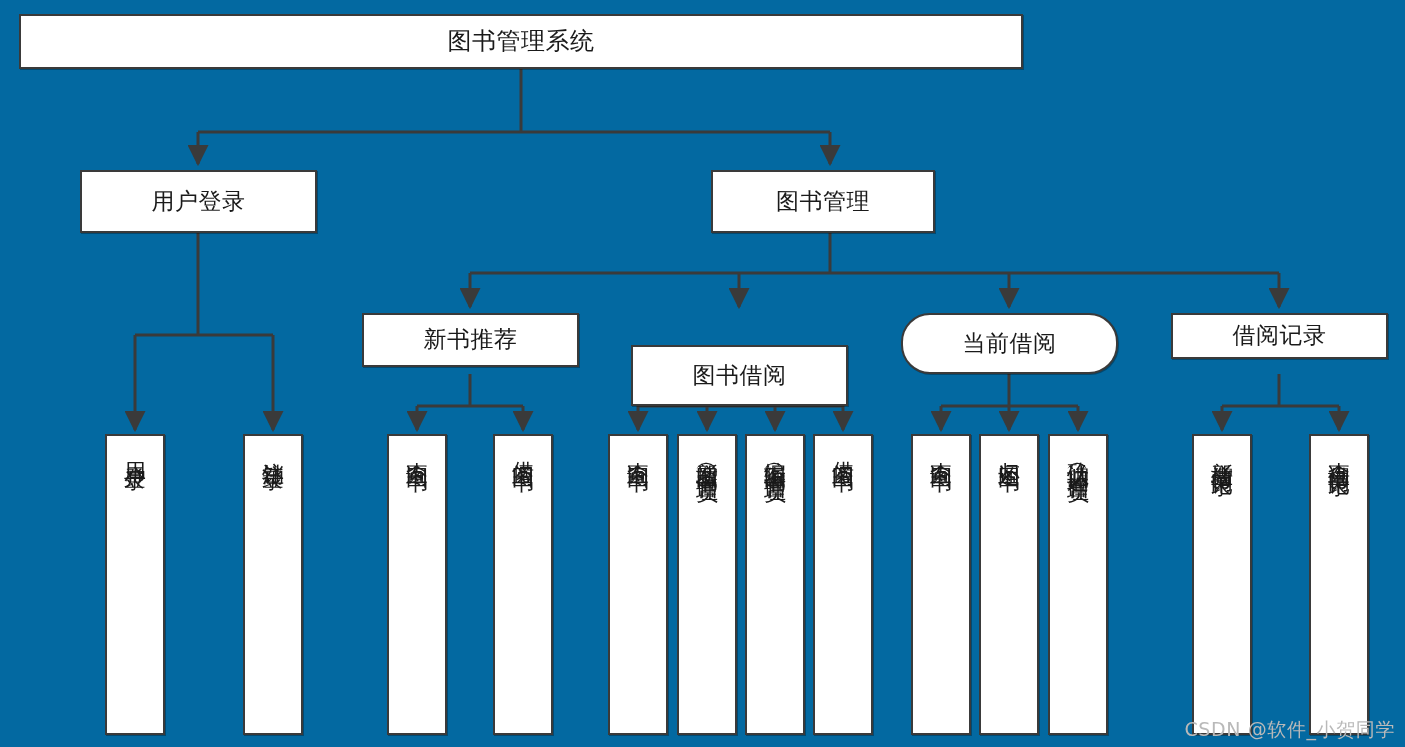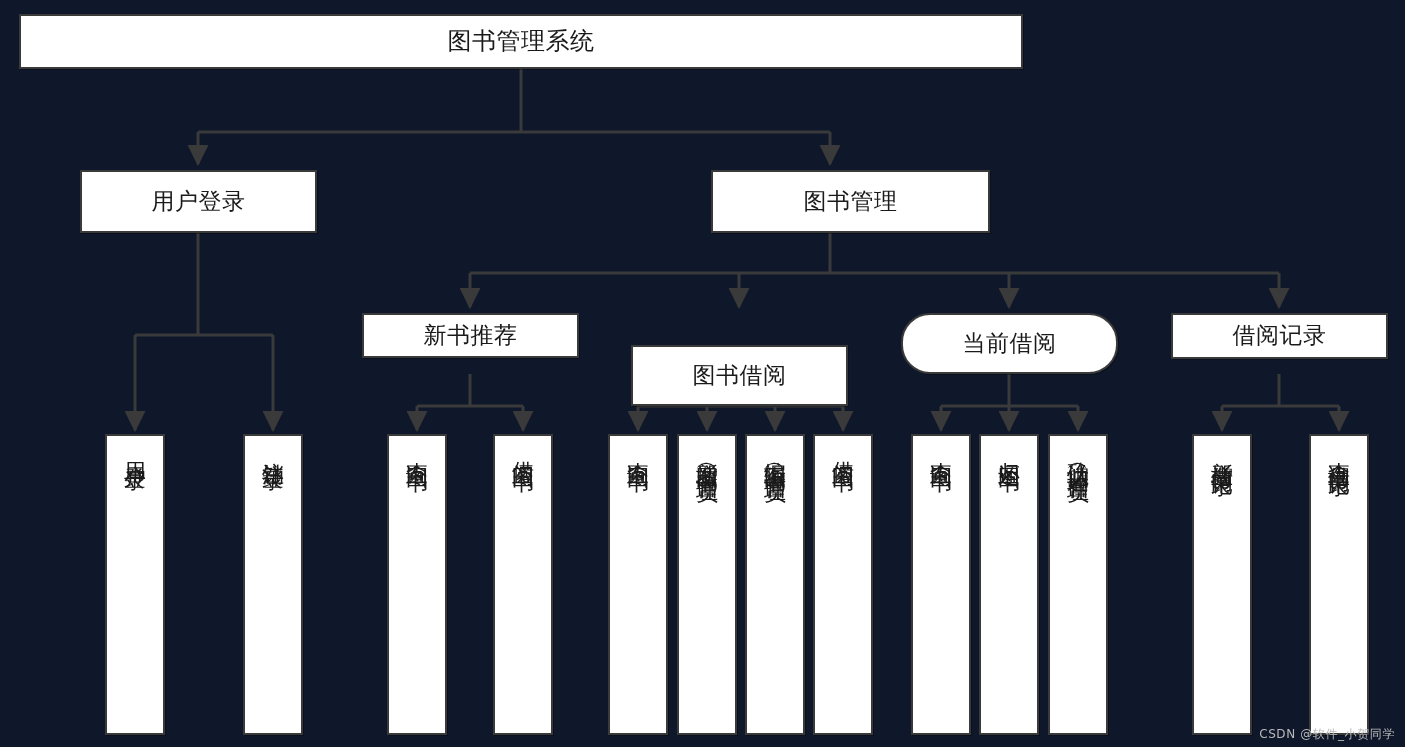--- a/index.html
+++ b/index.html
@@ -8,21 +8,21 @@
     padding: 0;
     background: #ffffff;
   }
   body {
     font-family: "DejaVu Sans", "Liberation Sans", sans-serif;
   }
   #diagram-root {
     position: relative;
     width: 1405px;
     height: 747px;
-    background: #0f172a;
+    background: #0369a1;
     overflow: hidden;
   }
   #connector-layer {
     position: absolute;
     left: 0;
     top: 0;
     width: 1405px;
     height: 747px;
     pointer-events: none;
   }
@@ -61,21 +61,21 @@
     text-orientation: upright;
     font-size: 22px;
     line-height: 1.0;
     letter-spacing: 3px;
     white-space: nowrap;
   }
   .watermark {
     position: absolute;
     right: 10px;
     bottom: 4px;
-    font-size: 12px;
+    font-size: 19px;
     color: #b9b9b9;
     letter-spacing: 0.6px;
     white-space: nowrap;
     user-select: none;
     margin-top: 38px;
   }
 </style>
 </head>
 <body>
 
@@ -131,25 +131,25 @@
     </g>
   </svg>
 
   <div class="node root horizontal" style="left:19px; top:14px; width:1004px; height:55px;">
     <span class="node-label">图书管理系统</span>
   </div>
 
   <div class="node horizontal" style="left:80px; top:170px; width:237px; height:63px;">
     <span class="node-label">用户登录</span>
   </div>
-  <div class="node horizontal" style="left:711px; top:170px; width:279px; height:63px;">
+  <div class="node horizontal" style="left:711px; top:170px; width:224px; height:63px;">
     <span class="node-label">图书管理</span>
   </div>
 
-  <div class="node horizontal" style="left:362px; top:313px; width:217px; height:45px;">
+  <div class="node horizontal" style="left:362px; top:313px; width:217px; height:54px;">
     <span class="node-label">新书推荐</span>
   </div>
   <div class="node horizontal" style="left:631px; top:313px; width:217px; height:61px;margin-top:32px;">
     <span class="node-label">图书借阅</span>
   </div>
   <div class="node horizontal" style="left:901px; top:313px; width:217px; height:61px;border-radius:29px;">
     <span class="node-label">当前借阅</span>
   </div>
   <div class="node horizontal" style="left:1171px; top:313px; width:217px; height:46px;">
     <span class="node-label">借阅记录</span>

